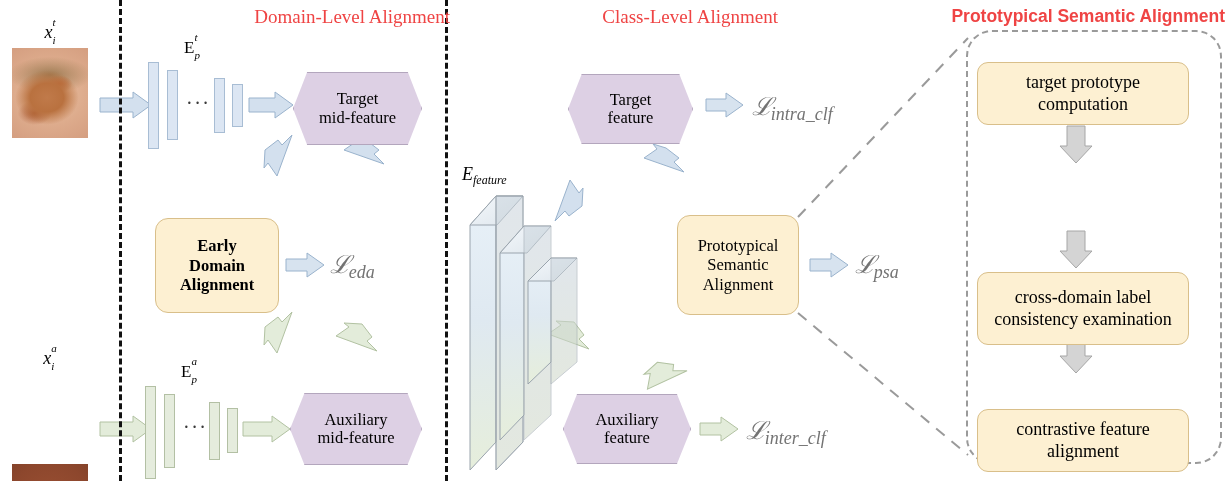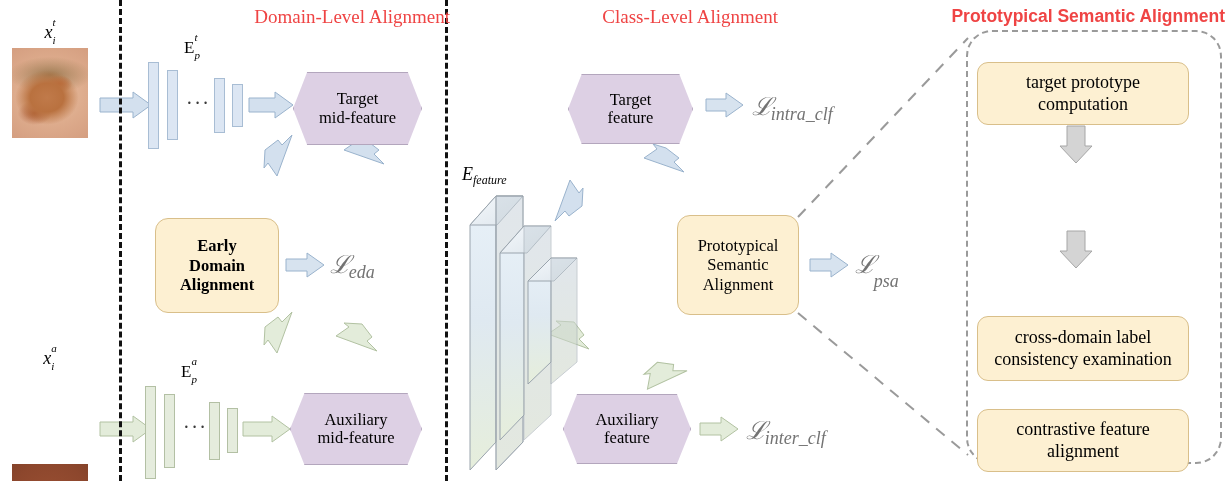--- a/index.html
+++ b/index.html
@@ -293,39 +293,39 @@
     <span class="cal">ℒ</span><span class="sub" style="position:relative; top:5px; left:-2px;">intra_clf</span>
   </div>
 
   <div class="rbox big" style="left:677px; top:215px; width:122px; height:100px;">
     <span style="white-space:pre-line;">Prototypical
 Semantic
 Alignment</span>
   </div>
 
   <div class="loss" style="left:855px; top:246px;">
-    <span class="cal">ℒ</span><span class="sub" style="position:relative; top:14px; left:-2px;">psa</span>
+    <span class="cal">ℒ</span><span class="sub" style="position:relative; top:5px; left:-2px;">psa</span>
   </div>
 
   <div class="hex" style="left:563px; top:394px; width:128px; height:70px;">
     <span style="white-space:pre-line;">Auxiliary
 feature</span>
   </div>
 
   <div class="loss" style="left:746px; top:412px;">
     <span class="cal">ℒ</span><span class="sub" style="position:relative; top:5px; left:-2px;">inter_clf</span>
   </div>
 
   <div class="dashbox" style="left:966px; top:30px; width:256px; height:434px;"></div>
 
   <div class="rbox step" style="left:977px; top:62px; width:212px; height:63px;">
     <span style="white-space:pre-line;">target prototype
 computation</span>
   </div>
-  <div class="rbox step" style="left:977px; top:272px; width:212px; height:65px;margin-top:44px;">
+  <div class="rbox step" style="left:977px; top:272px; width:212px; height:73px;">
     <span style="white-space:pre-line;">cross-domain label
 consistency examination</span>
   </div>
   <div class="rbox step" style="left:977px; top:377px; width:212px; height:63px;margin-top:32px;">
     <span style="white-space:pre-line;">contrastive feature
 alignment</span>
   </div>
 
 </div>
 

